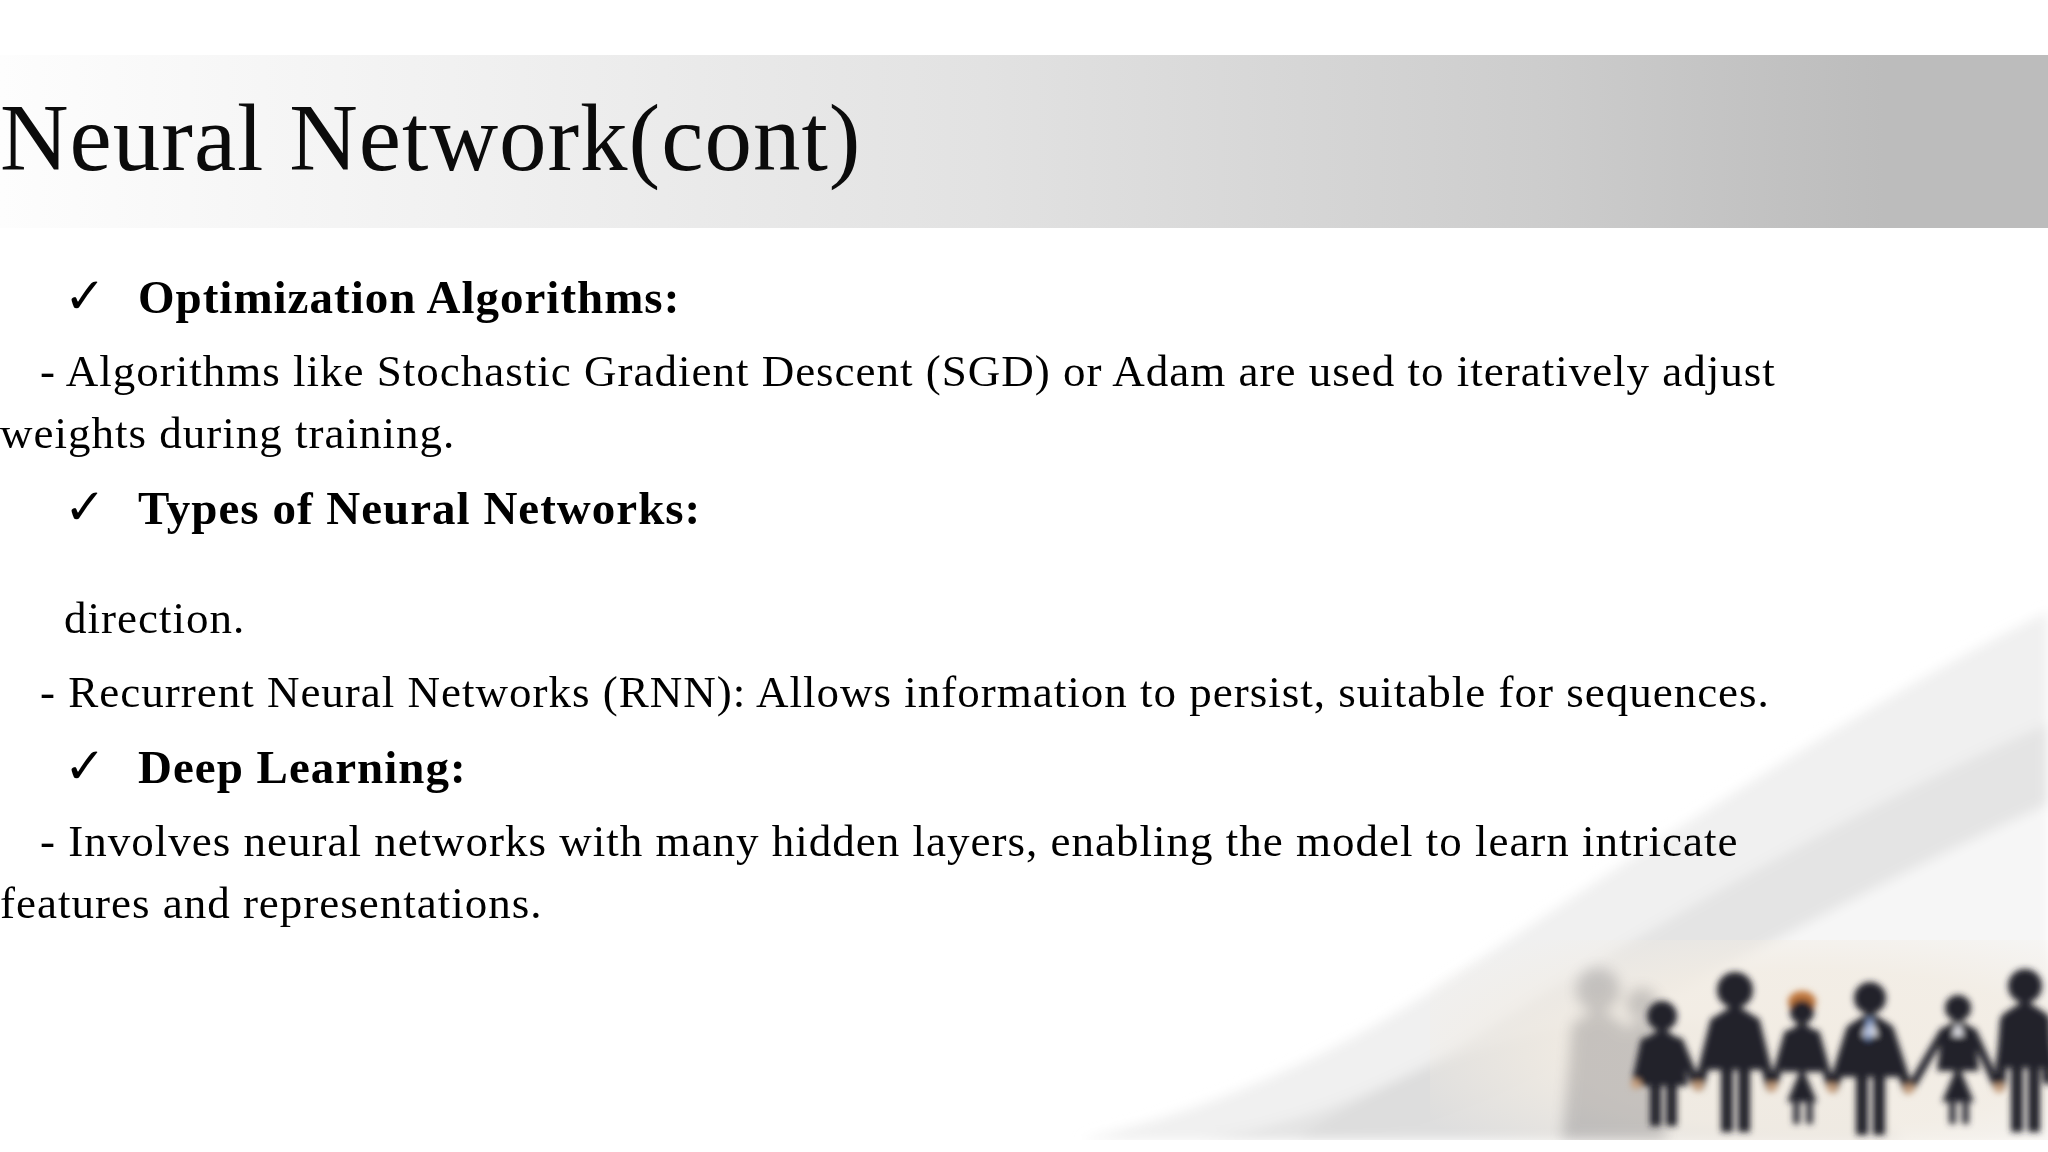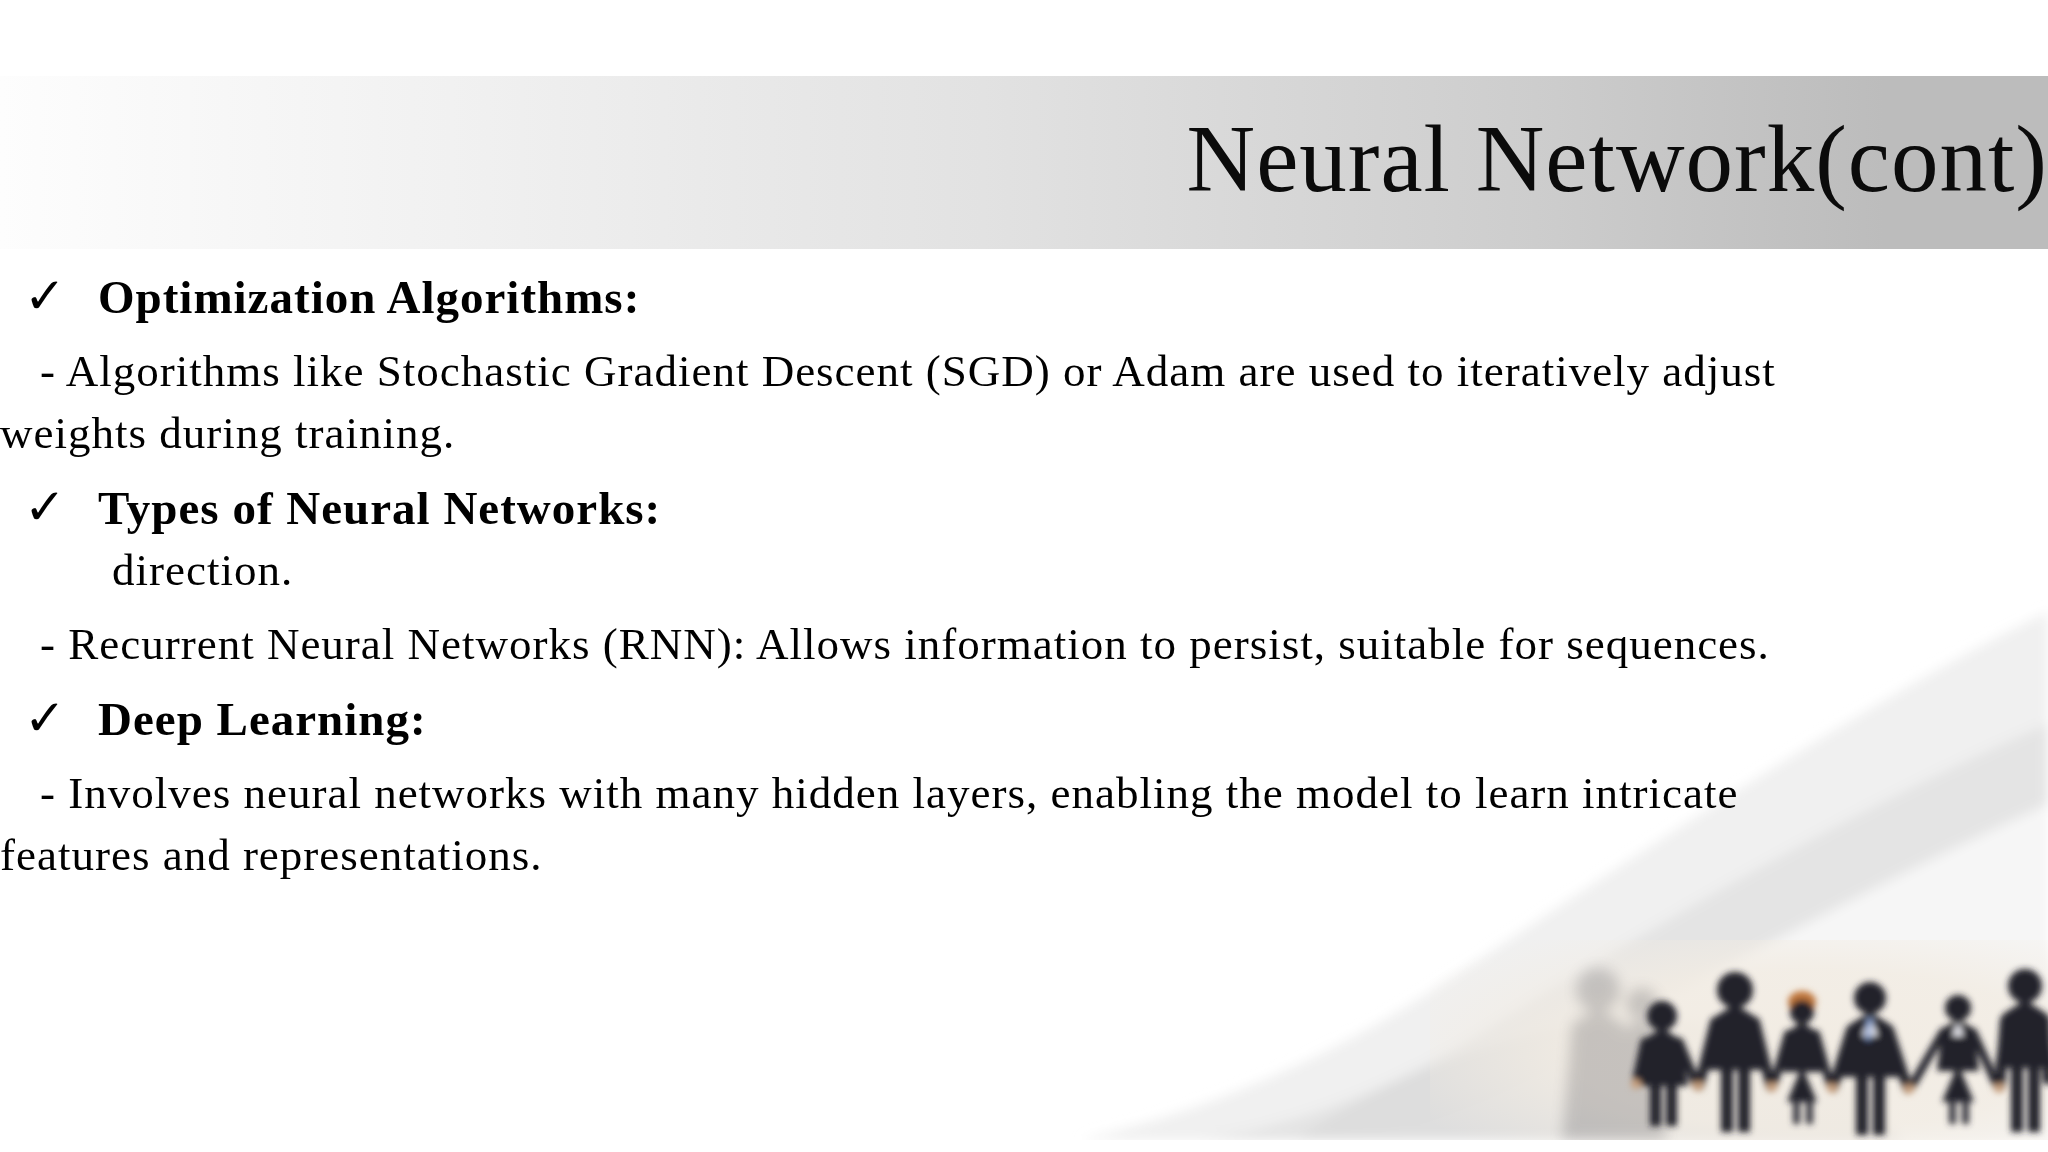--- a/index.html
+++ b/index.html
@@ -14,40 +14,40 @@
   
   .title-band{
     position:absolute;left:0;top:55px;width:2048px;height:173px;
     background:linear-gradient(to right,
       var(--band-left,#fdfdfd) 0%,
       #f1f1f1 22%,
       #e2e2e2 48%,
       #cdcdcd 75%,
       var(--band-right,#bcbcbc) 92%,
       var(--band-right,#bcbcbc) 100%);
-    display:flex;align-items:center;justify-content:flex-end;margin-top:21px;
+    display:flex;align-items:center;justify-content:flex-start;
   }
   .title-band h1{
     margin:0;
     font-size:95px;font-weight:400;letter-spacing:1px;
     color:#0b0b0b;
     transform:translateY(-4px);
   }
   
   .body-text{
     position:absolute;left:0;top:253px;width:2048px;
     font-size:45px;line-height:62px;letter-spacing:1px;
     z-index:5;
   }
   .line{white-space:nowrap;margin-top:12px;}
   .line.flush,.line.hang{margin-top:0;}
-  .line.heading{font-weight:bold;font-size:47px;padding-left:24px;}
+  .line.heading{font-weight:bold;font-size:47px;padding-left:64px;}
   .line.dash{padding-left:40px;}
   .line.flush{}
-  .line.hang{padding-left:112px;}
+  .line.hang{padding-left:64px;margin-top:48px;}
   .check{
     display:inline-block;width:74px;
     font-family:"DejaVu Sans", sans-serif;
     font-weight:400;font-size:50px;vertical-align:baseline;
   }
   
   .waves{position:absolute;left:1000px;top:552px;z-index:1;}
   .photo{position:absolute;left:1430px;top:940px;z-index:2;}
   .bottom-strip{
     position:absolute;left:0;top:1140px;width:2048px;height:12px;

